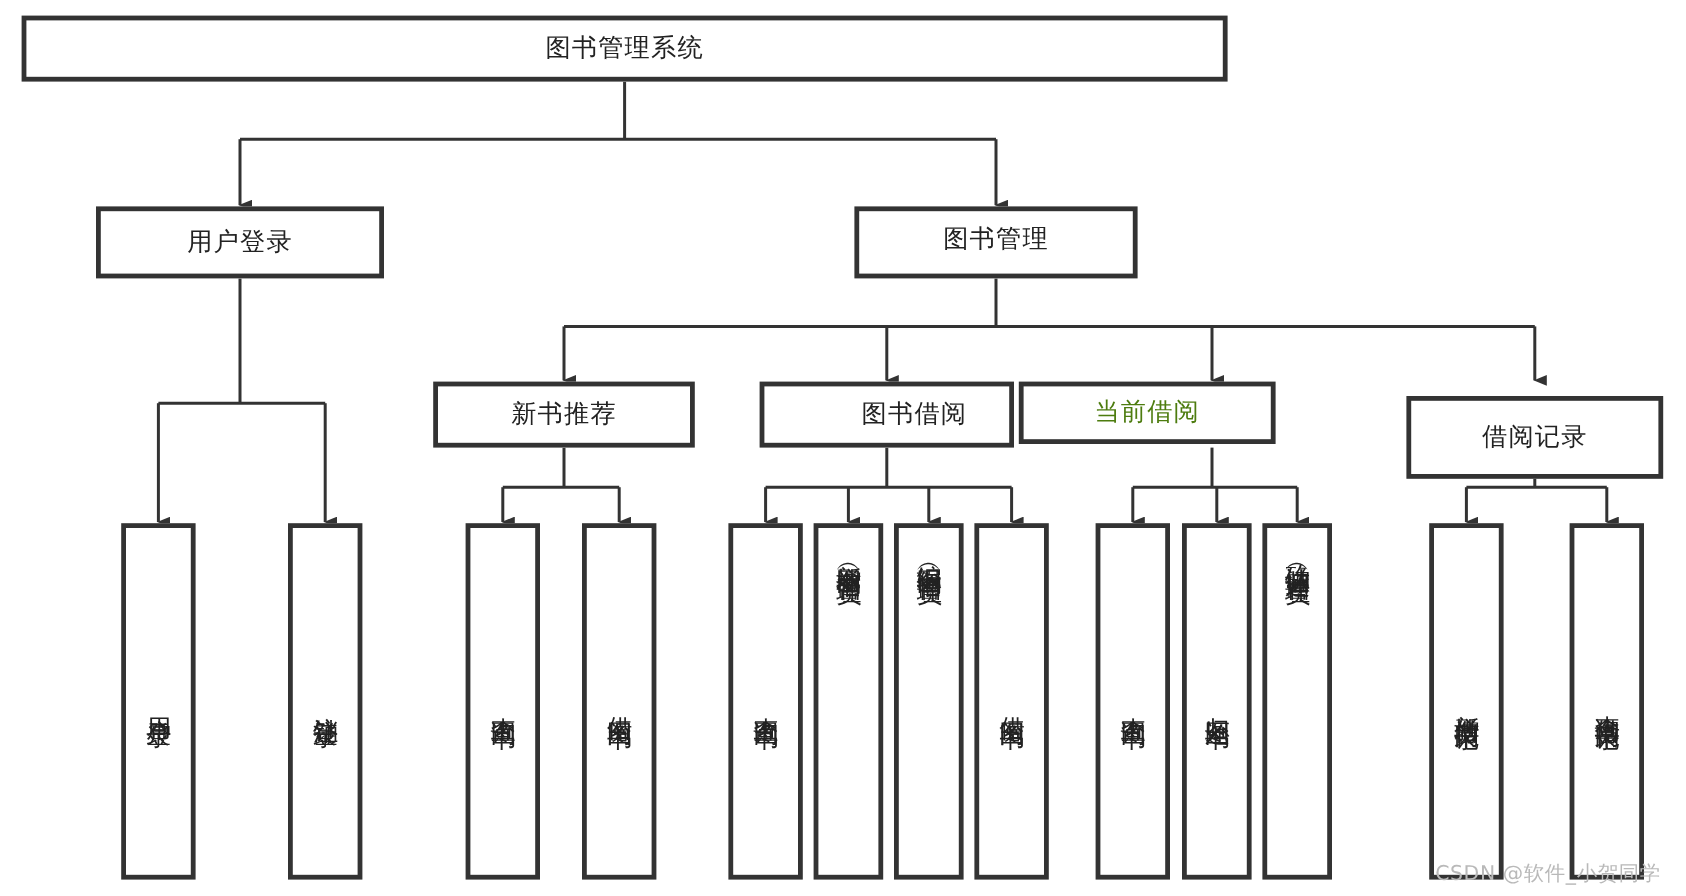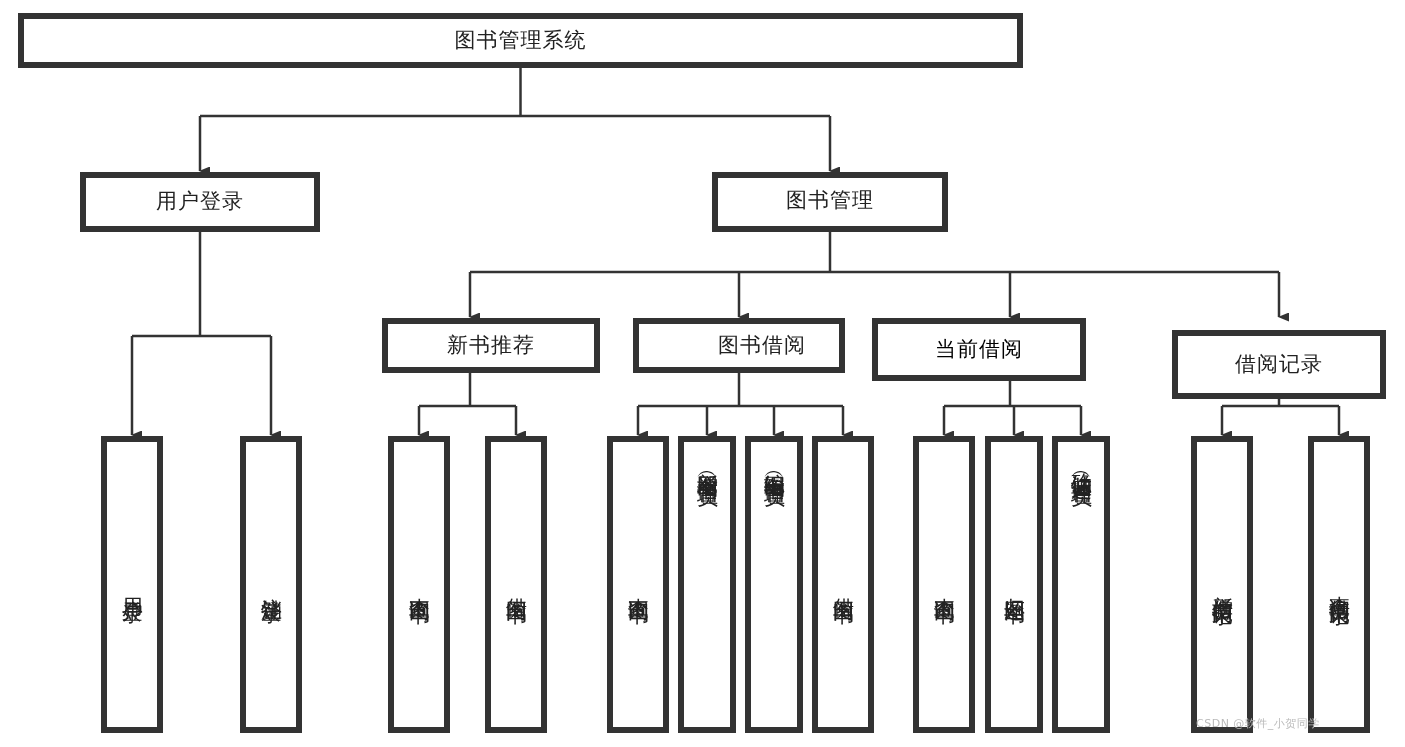--- a/index.html
+++ b/index.html
@@ -22,21 +22,21 @@
     position: absolute;
     left: 0;
     top: 0;
     width: 1405px;
     height: 747px;
   }
   .node {
     position: absolute;
     box-sizing: border-box;
     background: #ffffff;
-    border: 6px solid #c2410c;
+    border: 4px solid #c2410c;
     display: flex;
     align-items: center;
     justify-content: center;
     color: #222222;
   }
   .node.horizontal .node-label {
     writing-mode: horizontal-tb;
     font-size: 21px;
     line-height: 1.2;
     letter-spacing: 1px;
@@ -55,21 +55,21 @@
     letter-spacing: 2px;
     white-space: nowrap;
   }
   .node.vertical.centered {
     align-items: center;
     padding-top: 0;
   }
   .watermark {
     position: absolute;
     color: #b9b9b9;
-    font-size: 11px;
+    font-size: 17px;
     white-space: nowrap;
     letter-spacing: 0.5px;
   }
 </style>
 </head>
 <body>
 
 <div id="canvas" style="background: rgb(255, 255, 255);">
   <svg id="edges" viewBox="0 0 1405 747" xmlns="http://www.w3.org/2000/svg">
     <defs>
@@ -117,27 +117,27 @@
   <div id="node-layer">
       <div class="node horizontal" style="left: 18px; top: 13px; width: 1005px; height: 55px; border-color: rgb(51, 51, 51); color: rgb(34, 34, 34);">
         <span class="node-label">图书管理系统</span>
       </div>
       <div class="node horizontal" style="left: 80px; top: 172px; width: 240px; height: 60px; border-color: rgb(51, 51, 51); color: rgb(34, 34, 34);">
         <span class="node-label">用户登录</span>
       </div>
       <div class="node horizontal" style="left: 712px; top: 172px; width: 236px; height: 60px; border-color: rgb(51, 51, 51); color: rgb(34, 34, 34); font-family: Liberation Mono, monospace;">
         <span class="node-label">图书管理</span>
       </div>
-      <div class="node horizontal" style="left: 382px; top: 318px; width: 218px; height: 55px; border-color: rgb(51, 51, 51); color: rgb(34, 34, 34);">
+      <div class="node horizontal" style="left: 361px; top: 318px; width: 218px; height: 55px; border-color: rgb(51, 51, 51); color: rgb(34, 34, 34);">
         <span class="node-label">新书推荐</span>
       </div>
       <div class="node horizontal" style="left: 633px; top: 318px; width: 212px; height: 55px; border-color: rgb(51, 51, 51); color: rgb(34, 34, 34); padding-left: 46px;">
         <span class="node-label">图书借阅</span>
       </div>
-      <div class="node horizontal" style="left: 872px; top: 318px; width: 214px; height: 63px; border-color: rgb(51, 51, 51); color: #000000;">
+      <div class="node horizontal" style="left: 849px; top: 318px; width: 214px; height: 52px; border-color: rgb(51, 51, 51); color: #4d7c0f;">
         <span class="node-label">当前借阅</span>
       </div>
       <div class="node horizontal" style="left: 1172px; top: 330px; width: 214px; height: 69px; border-color: rgb(51, 51, 51); color: rgb(34, 34, 34);">
         <span class="node-label">借阅记录</span>
       </div>
       <div class="node vertical centered" style="left: 101px; top: 436px; width: 62px; height: 297px; border-color: rgb(51, 51, 51); color: rgb(34, 34, 34);">
         <span class="node-label">用户登录</span>
       </div>
       <div class="node vertical centered" style="left: 240px; top: 436px; width: 62px; height: 297px; border-color: rgb(51, 51, 51); color: rgb(34, 34, 34);">
         <span class="node-label">注销登录</span>

